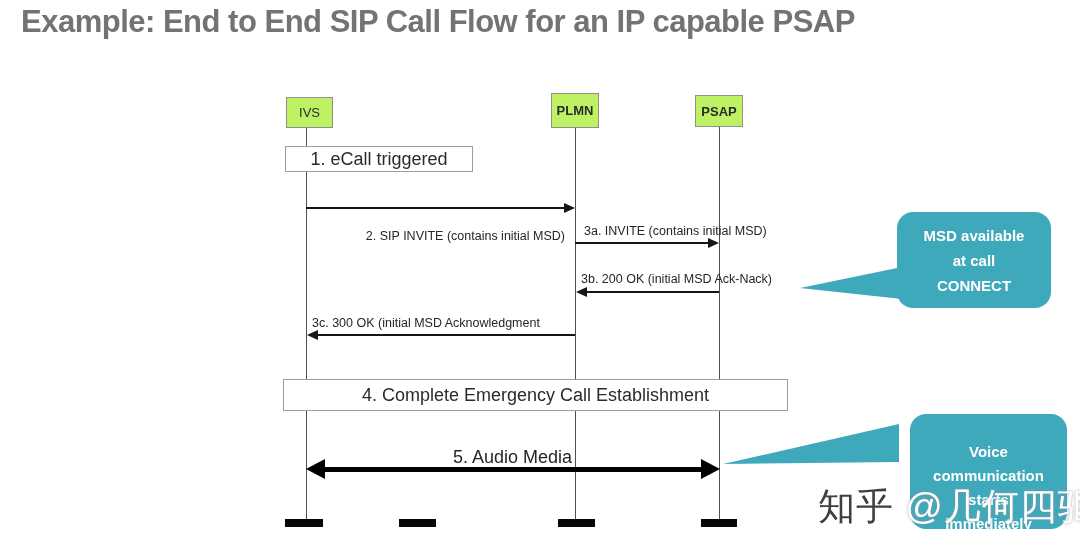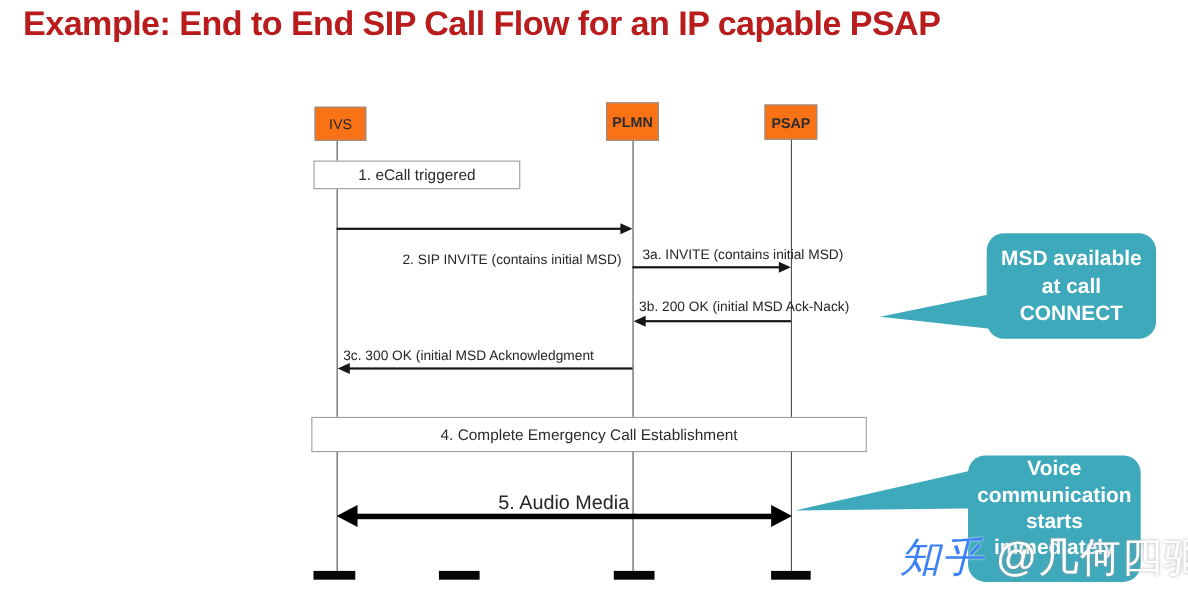--- a/index.html
+++ b/index.html
@@ -1,40 +1,40 @@
 <!DOCTYPE html>
 <html style="--teal: #3FA9BC;"><head>
 <meta charset="utf-8">
 <style>
   * { margin:0; padding:0; box-sizing:border-box; }
   html,body { width:1080px; height:549px; background:#ffffff; overflow:hidden;
               font-family:"Liberation Sans","DejaVu Sans",sans-serif; }
   #stage { position:relative; width:1080px; height:549px; background:#fff; }
 
   .page-title { position:absolute; left:21px; top:4px; font-size:31px; font-weight:bold;
-                color:#b91c1c; letter-spacing:-0.5px; white-space:nowrap; }
+                color:#737373; letter-spacing:-0.5px; white-space:nowrap; }
 
   
   .lifeline { position:absolute; width:1px; background:#4f4f4f; }
   #life-ivs  { left:306px; top:128px; height:391px; }
   #life-plmn { left:575px; top:128px; height:391px; }
   #life-psap { left:719px; top:126px; height:393px; }
 
   
-  .actor-box { position:absolute; background:#f97316; border:1px solid #8f8f8f;
+  .actor-box { position:absolute; background:#bef264; border:1px solid #8f8f8f;
                display:flex; align-items:center; justify-content:center;
                font-size:13px; color:#2b2b2b; }
   #actor-ivs  { left:286px; top:97px;  width:47px; height:31px; }
   #actor-plmn { left:551px; top:93px;  width:48px; height:35px; font-weight:bold; }
   #actor-psap { left:695px; top:95px;  width:48px; height:32px; font-weight:bold; }
 
   
   .step-box { position:absolute; background:#fff; border:1px solid #9d9d9d;
               display:flex; align-items:center; justify-content:center;
-              font-size:14px; color:#2b2b2b; }
+              font-size:18px; color:#2b2b2b; }
   #step1 { left:285px; top:146px; width:188px; height:26px; }
   #step4 { left:283px; top:379px; width:505px; height:32px;text-align:right; }
 
   
   .msg-line { position:absolute; height:2px; background:#161616; }
   .head-right { position:absolute; width:0; height:0;
                 border-top:5px solid transparent; border-bottom:5px solid transparent;
                 border-left:11px solid #161616; }
   .head-left  { position:absolute; width:0; height:0;
                 border-top:5px solid transparent; border-bottom:5px solid transparent;
@@ -54,33 +54,33 @@
 
   
   .end-bar { position:absolute; top:519px; height:8px; background:#070707; }
   #bar1 { left:285px; width:38px; }
   #bar2 { left:399px; width:37px; }
   #bar3 { left:558px; width:37px; }
   #bar4 { left:701px; width:36px; }
 
   
   .callout { position:absolute; background:var(--teal); border-radius:16px;
-             color:#fff; font-weight:600; text-align:center; font-size:19px;
+             color:#fff; font-weight:600; text-align:center; font-size:15px;
              line-height:25px; }
   #callout-msd   { left:897px; top:212px; width:154px; height:96px; padding-top:11px; }
-  #callout-voice { left:880px; top:414px; width:157px; height:115px; padding-top:1px; line-height:24px; }
+  #callout-voice { left:910px; top:414px; width:157px; height:115px; padding-top:26px; line-height:24px; }
   .callout-tail { position:absolute; }
   #tail-msd   { left:795px; top:260px; }
   #tail-voice { left:718px; top:420px; }
   .callout-line { display:block; }
 
   
   .watermark { position:absolute; left:818px; top:482px; font-size:37px; white-space:nowrap;
                z-index:10; letter-spacing:1px; }
-  .wm-prefix { color:#3b82f6; text-shadow:0 0 2px #ffffff;font-style:italic; }
+  .wm-prefix { color:#404040; text-shadow:0 0 2px #ffffff; }
   .wm-handle { color:#ffffff; text-shadow:0 0 3px rgba(150,150,150,0.85); }
 </style>
 </head>
 <body>
 
 <div id="stage">
 
   <h1 class="page-title">Example: End to End SIP Call Flow for an IP capable PSAP</h1>
 
   <div class="lifeline" id="life-ivs"></div>

